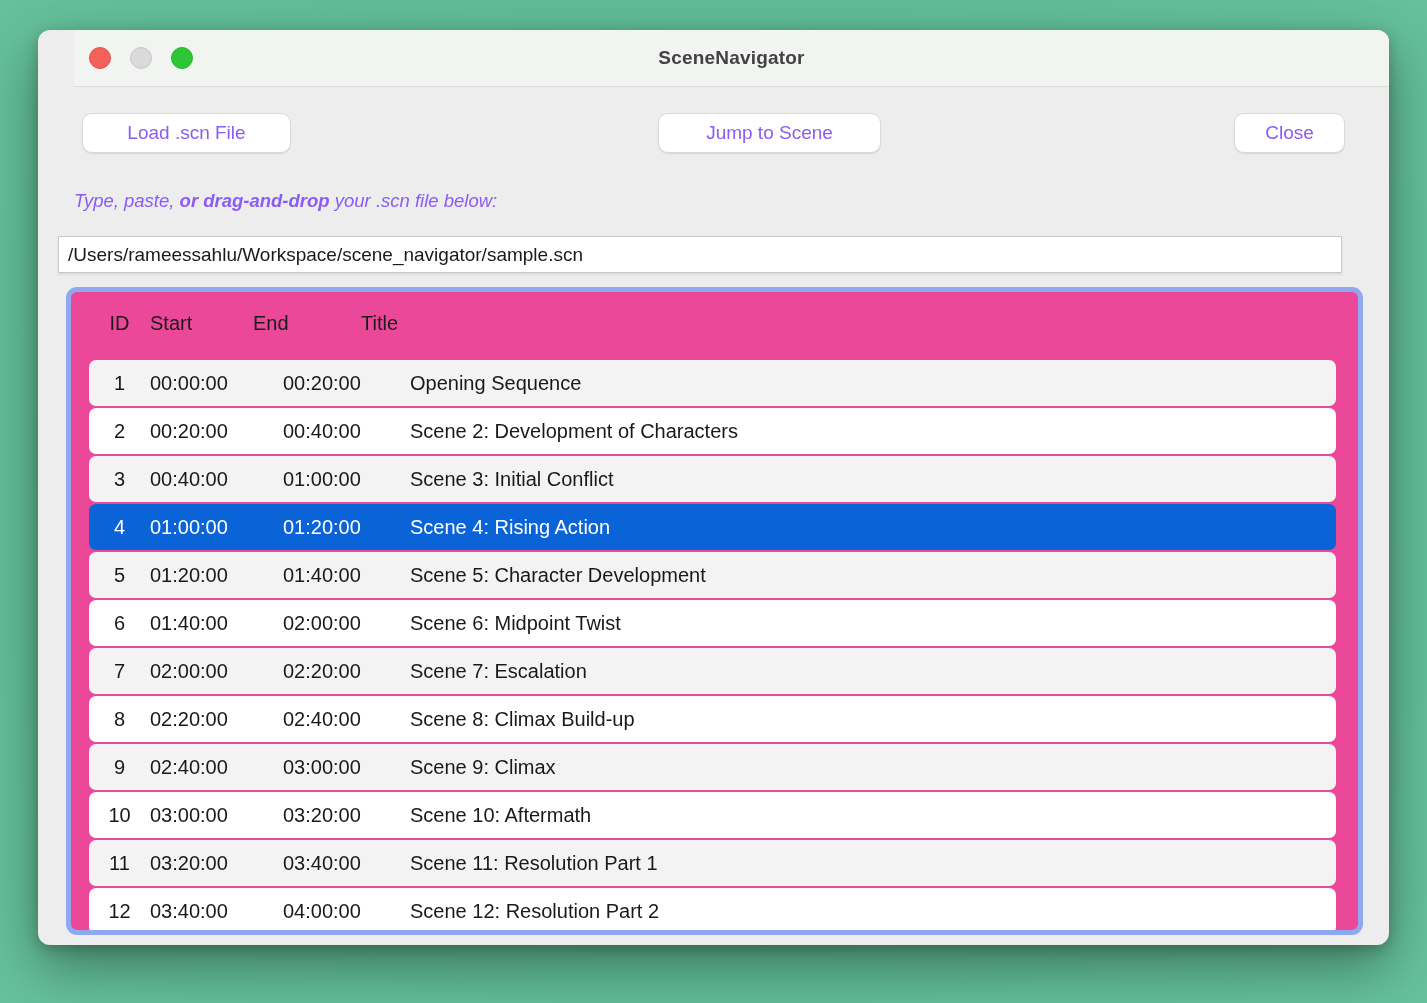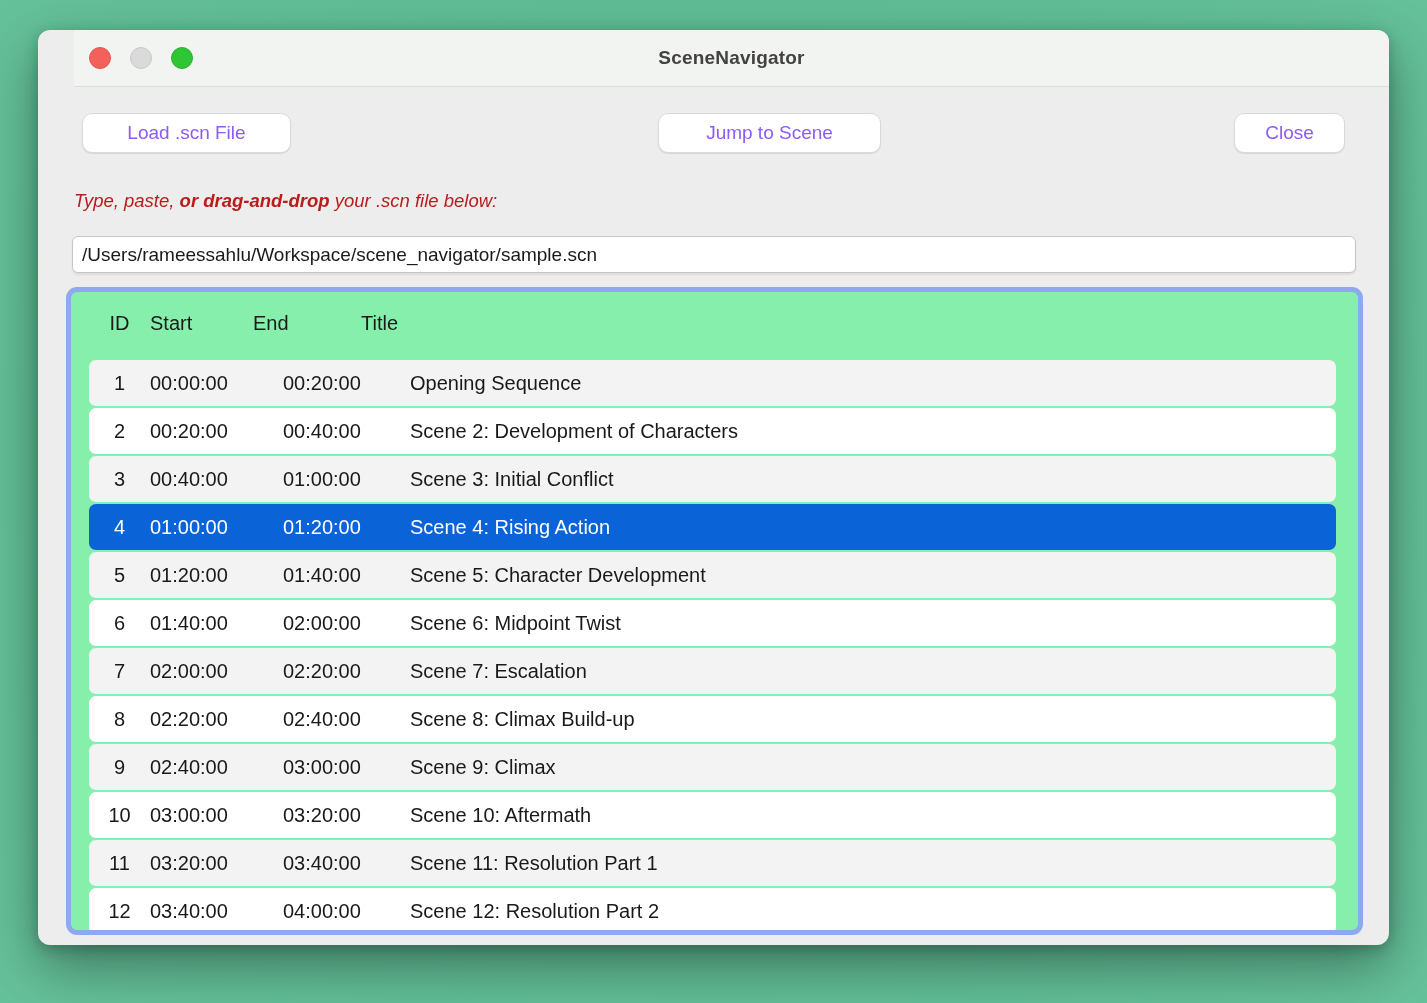--- a/index.html
+++ b/index.html
@@ -48,40 +48,40 @@
     font-family: "Liberation Sans", sans-serif;
     font-size: 19px; color: #8b5cf6;
     display: flex; align-items: center; justify-content: center;
     cursor: pointer;
   }
   #btn-load  { left: 44px;   width: 209px; }
   #btn-jump  { left: 620px;  width: 223px; }
   #btn-close { left: 1196px; width: 111px; }
   .instruction {
     position: absolute; left: 36px; top: 158px;
-    font-size: 18.5px; font-style: italic; color: #b91c1c;
+    font-size: 18.5px; font-style: italic; color: #8b5cf6;
     line-height: 26px;
   }
   .instruction .bold { font-weight: 700; }
   .file-input {
-    position: absolute; left: 34px; top: 206px;
+    position: absolute; left: 20px; top: 206px;
     width: 1284px; height: 37px;
     background: #ffffff;
     border: 1px solid #c6c6c6;
-    border-radius: 6px;
+    border-radius: 1px;
     box-shadow: 0 2px 2px rgba(0,0,0,0.07);
     font-family: "Liberation Sans", sans-serif;
     font-size: 19px; color: #1a1a1a;
     padding: 0 9px;
     outline: none;
   }
   .scene-table {
     position: absolute; left: 28px; top: 257px;
     width: 1297px; height: 648px;
-    background: #86efac;
+    background: #ec4899;
     border: 5px solid #8ea9ef;
     border-radius: 11px;
     overflow: hidden;
   }
   .table-header {
     height: 62px;
     display: grid;
     grid-template-columns: 58px 103px 108px 1fr;
     align-items: center;
     margin-left: 18px; margin-right: 22px;

